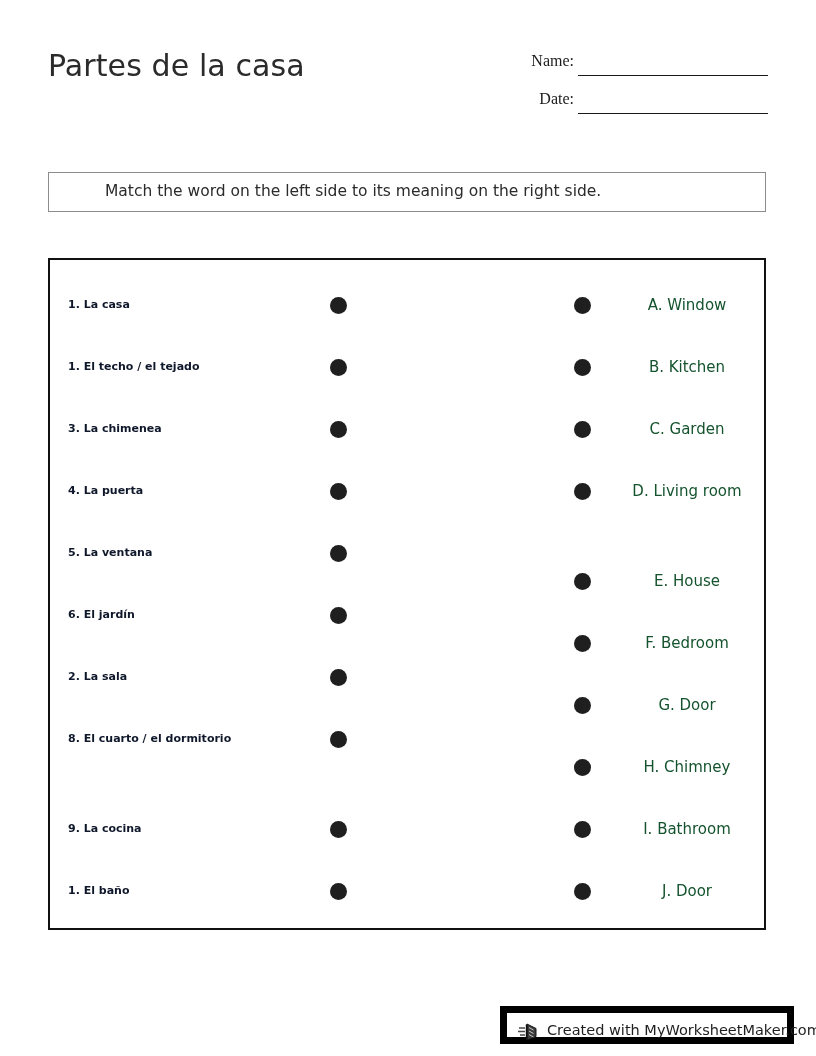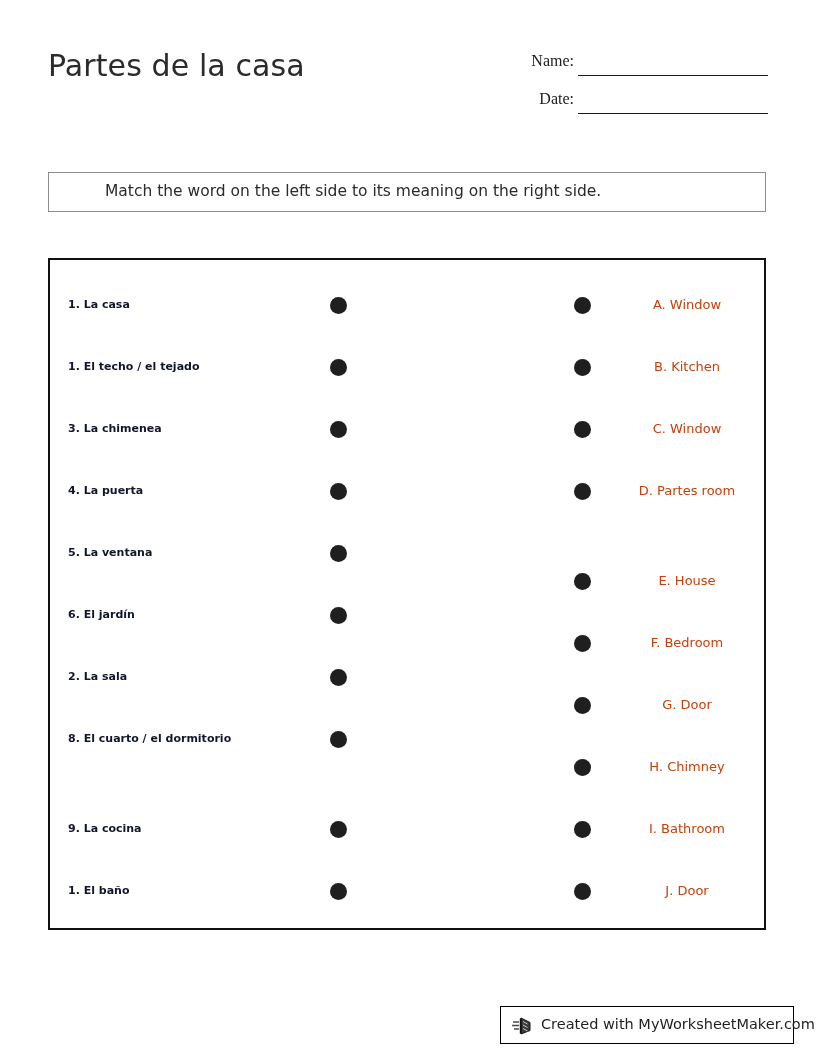--- a/index.html
+++ b/index.html
@@ -162,35 +162,35 @@
     width: 17px;
     height: 17px;
     border-radius: 50%;
     background: #1f1f1f;
   }
   .rrow-text {
     position: absolute;
     left: 62px;
     top: 0;
     width: 140px;
-    font-size: 13px;
+    font-size: 15px;
     line-height: 30px;
-    color: #c2410c;
+    color: #14532d;
     text-align: center;
     white-space: pre-wrap;
   }
 
   
   .footer-badge {
     position: absolute;
     left: 500px;
     top: 1006px;
     width: 294px;
     height: 38px;
-    border: 1px solid #000000;
+    border: 7px solid #000000;
     box-sizing: border-box;
     background: #ffffff;
   }
   .badge-logo {
     position: absolute;
     left: 10px;
     top: 7px;
     width: 24px;
     height: 24px;
   }
@@ -274,25 +274,25 @@
         <div class="rrow" style="top: 30px;">
           <span class="rrow-dot"></span>
           <div class="rrow-text">A. Window</div>
         </div>
         <div class="rrow" style="top: 92px;">
           <span class="rrow-dot"></span>
           <div class="rrow-text">B. Kitchen</div>
         </div>
         <div class="rrow" style="top: 154px;">
           <span class="rrow-dot"></span>
-          <div class="rrow-text">C. Window</div>
+          <div class="rrow-text">C. Garden</div>
         </div>
         <div class="rrow" style="top: 216px;">
           <span class="rrow-dot"></span>
-          <div class="rrow-text">D. Partes room</div>
+          <div class="rrow-text">D. Living room</div>
         </div>
         <div class="rrow" style="top: 306px;">
           <span class="rrow-dot"></span>
           <div class="rrow-text">E. House</div>
         </div>
         <div class="rrow" style="top: 368px;">
           <span class="rrow-dot"></span>
           <div class="rrow-text">F. Bedroom</div>
         </div>
         <div class="rrow" style="top: 430px;">

